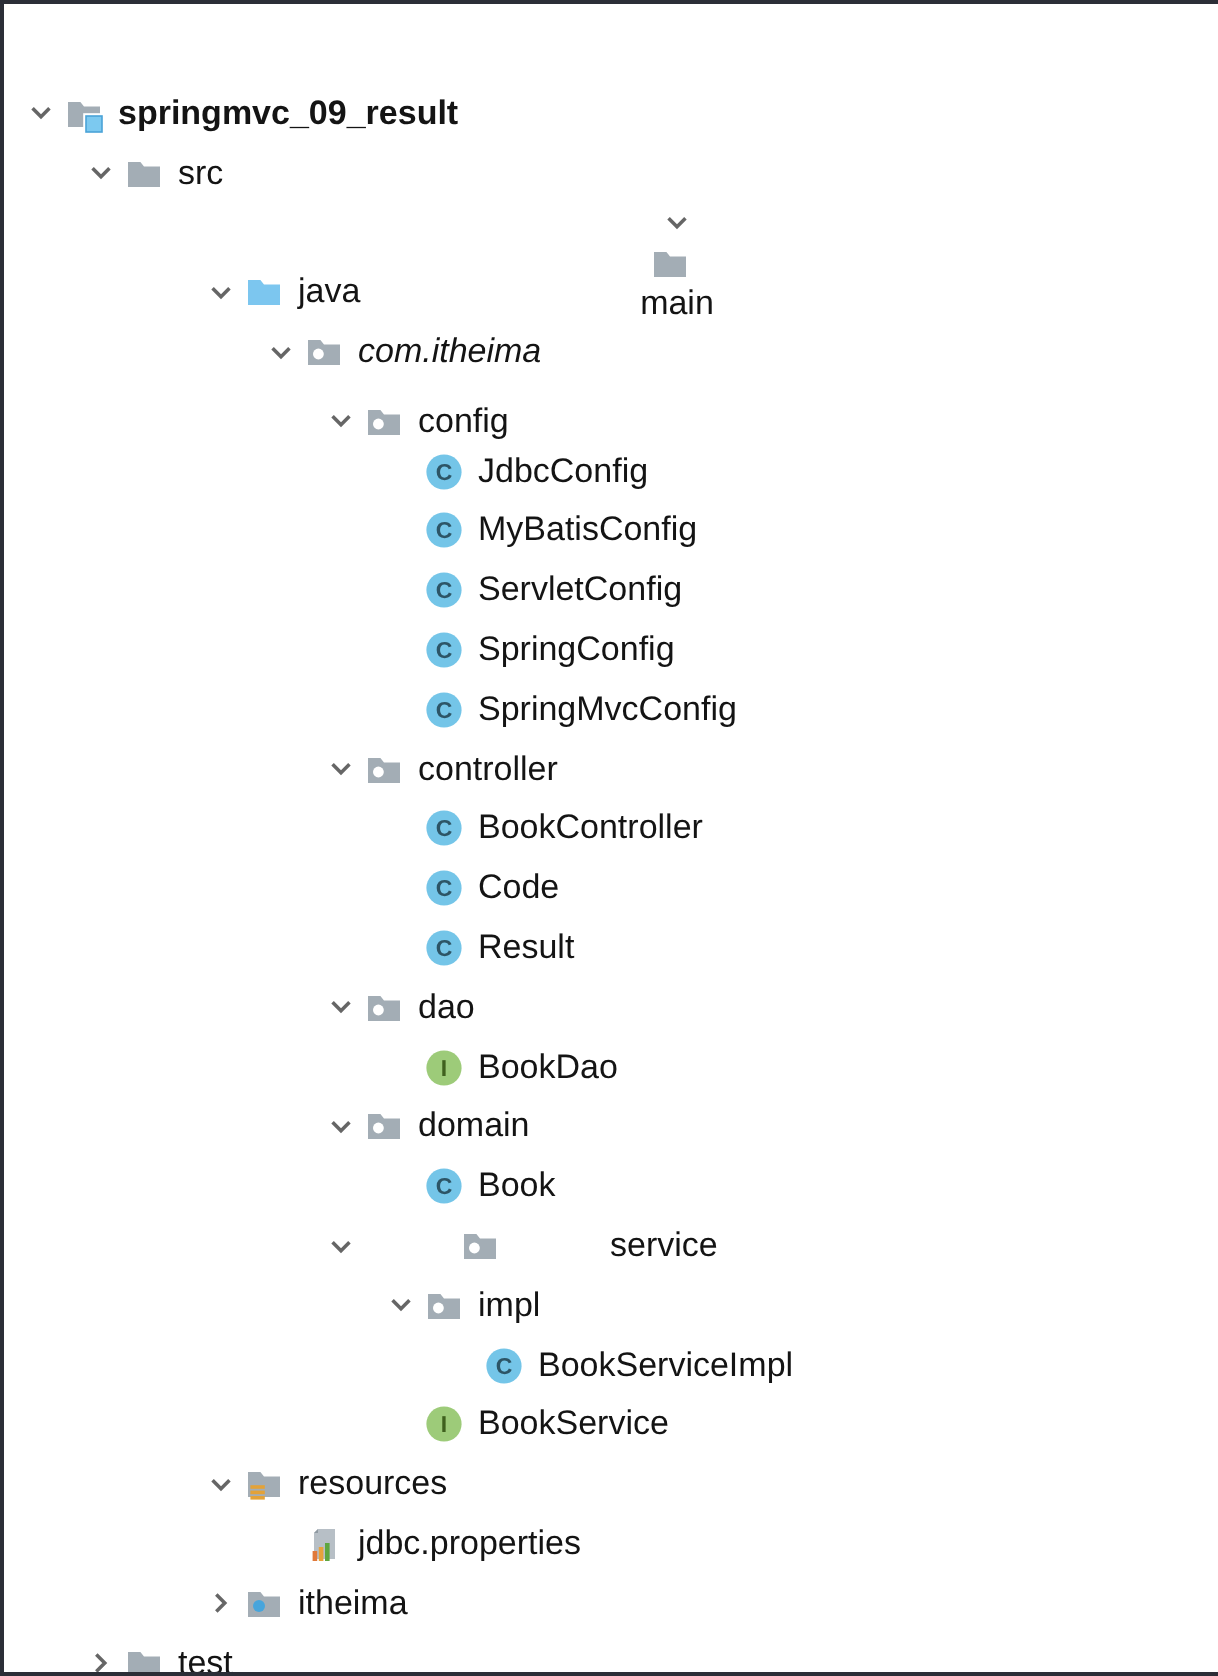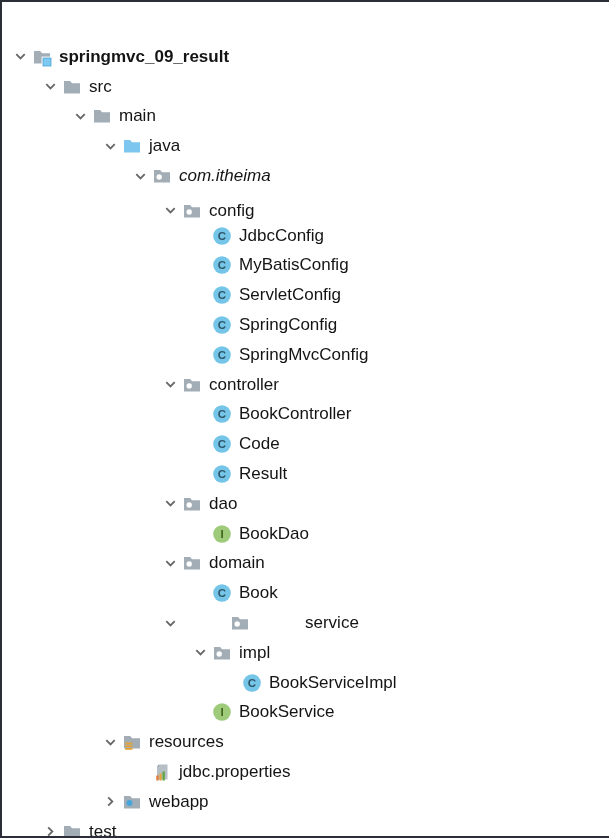--- a/index.html
+++ b/index.html
@@ -100,21 +100,21 @@
           <polyline class="chev-line" points="3.5,5.5 8,10 12.5,5.5"></polyline>
         </svg>
       </span>
     <span class="icon">
         <svg width="20" height="20" viewBox="0 0 20 20">
           <path class="fill-folder" d="M2 4 H8.2 L10 6.2 H18 V16.5 H2 Z"></path>
         </svg>
       </span>
     <span class="label">src</span>
   </div>
-    <div class="row" style="padding-left: 66px;">
+    <div class="row" style="padding-left: 66px; flex-direction: column;">
     <span class="chevron">
         <svg width="15" height="15" viewBox="0 0 16 16">
           <polyline class="chev-line" points="3.5,5.5 8,10 12.5,5.5"></polyline>
         </svg>
       </span>
     <span class="icon">
         <svg width="20" height="20" viewBox="0 0 20 20">
           <path class="fill-folder" d="M2 4 H8.2 L10 6.2 H18 V16.5 H2 Z"></path>
         </svg>
       </span>
@@ -385,21 +385,21 @@
         <svg width="15" height="15" viewBox="0 0 16 16">
           <polyline class="chev-line" points="3.5,5.5 8,10 12.5,5.5"></polyline>
         </svg>
       </span>
     <span class="icon">
         <svg width="20" height="20" viewBox="0 0 20 20">
     <path class="fill-folder" d="M2 4 H8.2 L10 6.2 H18 V16.5 H2 Z"></path>
     <circle class="fill-webdot" cx="7.5" cy="11" r="3"></circle>
   </svg>
       </span>
-    <span class="label">webapp</span>
+    <span class="label">itheima</span>
   </div>
     <div class="row" style="padding-left: 36px;">
     <span class="chevron collapsed">
         <svg width="15" height="15" viewBox="0 0 16 16">
           <polyline class="chev-line" points="3.5,5.5 8,10 12.5,5.5"></polyline>
         </svg>
       </span>
     <span class="icon">
         <svg width="20" height="20" viewBox="0 0 20 20">
           <path class="fill-folder" d="M2 4 H8.2 L10 6.2 H18 V16.5 H2 Z"></path>

